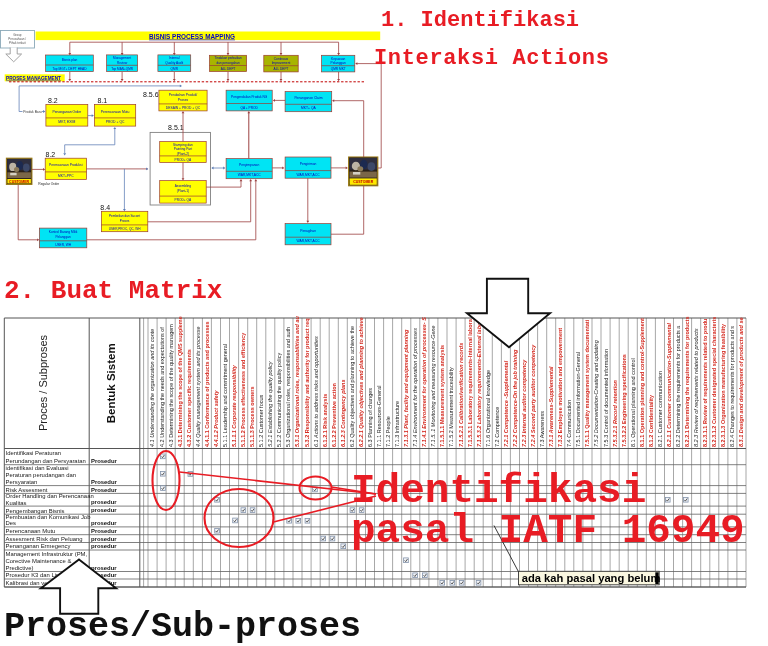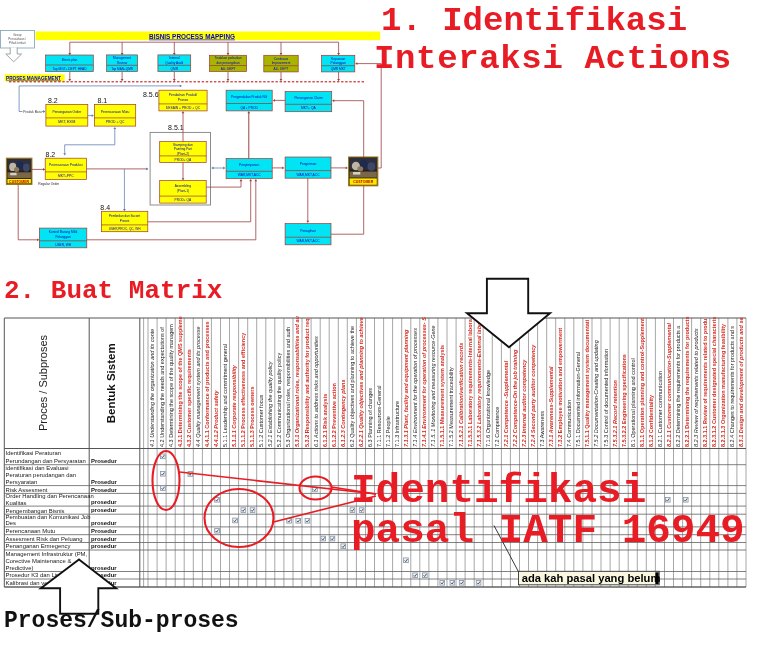--- a/index.html
+++ b/index.html
@@ -450,16 +450,16 @@
 <ellipse cx="239" cy="518" rx="34.5" ry="29" fill="none" stroke="#e81c24" stroke-width="2.1"></ellipse>
 <ellipse cx="315.5" cy="488" rx="16" ry="11.5" fill="none" stroke="#e81c24" stroke-width="2.1"></ellipse>
 <line x1="179.5" y1="472.0" x2="376.0" y2="494.0" stroke="#e81c24" stroke-width="1.6"></line>
 <line x1="273.5" y1="522.0" x2="376.0" y2="496.0" stroke="#e81c24" stroke-width="1.6"></line>
 <line x1="331.5" y1="487.0" x2="376.0" y2="494.0" stroke="#e81c24" stroke-width="1.6"></line>
 <line x1="494.0" y1="525.5" x2="518.5" y2="571.8" stroke="#222" stroke-width="0.9"></line>
 <rect x="518.5" y="571.3" width="140.7" height="13.5" fill="#faf7e0" stroke="#333" stroke-width="0.9"></rect>
 <rect x="655.3" y="572.3" width="3.4" height="11.7" fill="#000"></rect>
 <text x="521.7" y="582.3" font-size="11.2" fill="#000" font-family="Liberation Sans, sans-serif" text-anchor="start" font-weight="bold">ada kah pasal yang belum</text>
 </svg>
-<div class="mono" style="left:381px;top:1.5px;font-size:34px;color:#e81c24;line-height:38px;">1. Identifikasi<br><span style="position:relative;left:-7px;letter-spacing:0.65px">Interaksi Actions</span></div>
+<div class="mono" style="left:381px;top:1.5px;font-size:22px;color:#e81c24;line-height:38px;">1. Identifikasi<br><span style="position:relative;left:-7px;letter-spacing:0.65px">Interaksi Actions</span></div>
 <div class="mono" style="left:4px;top:277.5px;font-size:26px;color:#e81c24;">2. Buat Matrix</div>
 <div class="mono" style="left:351px;top:471px;font-size:41px;color:#e81c24;line-height:40px;">Identifikasi<br>pasal IATF 16949</div>
-<div class="mono" style="left:4px;top:610px;font-size:23px;color:#111;">Proses/Sub-proses</div>
+<div class="mono" style="left:4px;top:610px;font-size:35px;color:#111;">Proses/Sub-proses</div>
 </div>
 </body></html>

